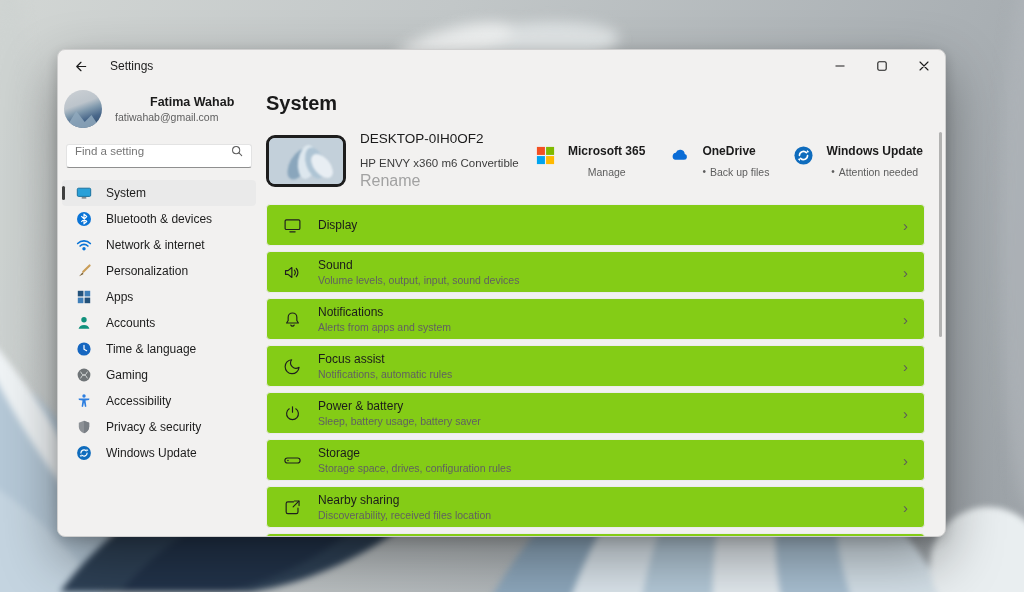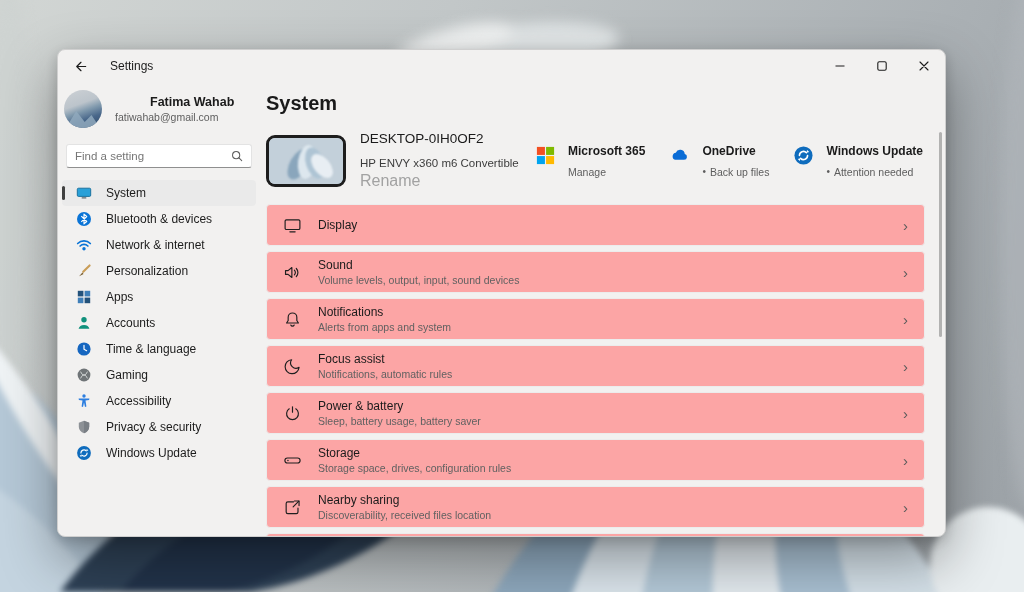--- a/index.html
+++ b/index.html
@@ -39,21 +39,21 @@
     background:linear-gradient(160deg,#cdd1d5 0%,#bcc4cb 38%,#8099ad 54%,#49678a 72%,#2c4664 100%);
   }
   .avatar::after { content:""; position:absolute; left:2px; bottom:0; width:34px; height:20px;
     background:#91a9bd; clip-path:polygon(0% 100%,30% 15%,55% 70%,75% 35%,100% 100%); opacity:.85; }
   .profile-name { font-size:12.5px; font-weight:700; color:#1b1b1b;margin-left:35px; }
   .profile-email { font-size:10.5px; color:#5e5e5e; margin-top:2px; }
 
   .search-box {
     margin:16px 12px 0 8px; height:24px; background:#ffffff;
     border:1px solid #e3e3e3; border-bottom-color:#8f8f8f; border-radius:3px;
-    display:flex; align-items:center; padding:0 8px;
+    display:flex; align-items:flex-start; padding:0 8px;
   }
   .search-box input { flex:1; border:none; outline:none; background:transparent; font-size:11.5px; color:#1b1b1b; font-family:inherit; }
   .search-box input::placeholder { color:#767676; }
   .search-box .search-glyph svg { width:12px; height:12px; }
 
   .nav { margin-top:12px; display:flex; flex-direction:column; }
   .nav-item {
     position:relative; height:26px; margin:0 8px 0 4px; padding-left:14px;
     display:flex; align-items:center; gap:14px; border-radius:4px;
     font-size:12px; color:#1c1c1c; cursor:default;
@@ -75,26 +75,26 @@
   .device-info { margin-left:14px; }
   .device-name { font-size:13.5px; font-weight:400; color:#1b1b1b; }
   .device-model { font-size:11.5px; color:#3c3c3c; margin-top:11px; }
   .device-rename { font-size:16px; color:#a2a2a2; margin-top:3px; }
 
   .badges { margin-left:auto; display:flex; gap:24px; align-items:flex-start; padding-right:2px; }
   .badge { display:flex; gap:12px; align-items:flex-start; }
   .badge-icon, .badge-icon svg { width:21px; height:21px; }
   .badge-icon { margin-top:1px; }
   .badge-title { font-size:12px; font-weight:700; color:#1b1b1b; }
-  .badge-sub { font-size:10.5px; color:#5d5d5d; margin-top:8px; display:flex; align-items:center; gap:4px; }
+  .badge-sub { font-size:10.5px; color:#5d5d5d; margin-top:8px; display:flex; align-items:center; gap:4px;justify-content:center; }
   .badge .dot { font-size:10px; line-height:1; }
 
   .cards { margin-top:14px; display:flex; flex-direction:column; gap:5px; }
   .card {
-    height:42px; background:#fca5a5; border:1px solid #ececec; border-radius:4px;
+    height:42px; background:#84cc16; border:1px solid #ececec; border-radius:4px;
     display:flex; align-items:center; gap:16px; padding:0 16px;
   }
   .card-icon, .card-icon svg { width:19px; height:19px; }
   .card-icon svg { stroke:#1f1f1f; fill:none; stroke-width:1.1; stroke-linecap:round; stroke-linejoin:round; }
   .card-title { font-size:12px; color:#1b1b1b; }
   .card-sub { font-size:10.5px; color:#616161; margin-top:2px; }
   .chevron { margin-left:auto; font-size:15px; color:#5c5c5c; }
 
   .scrollbar-thumb { position:absolute; right:3px; top:82px; width:3px; height:205px; border-radius:2px; background:#9c9c9c; opacity:.75; }
 </style>

